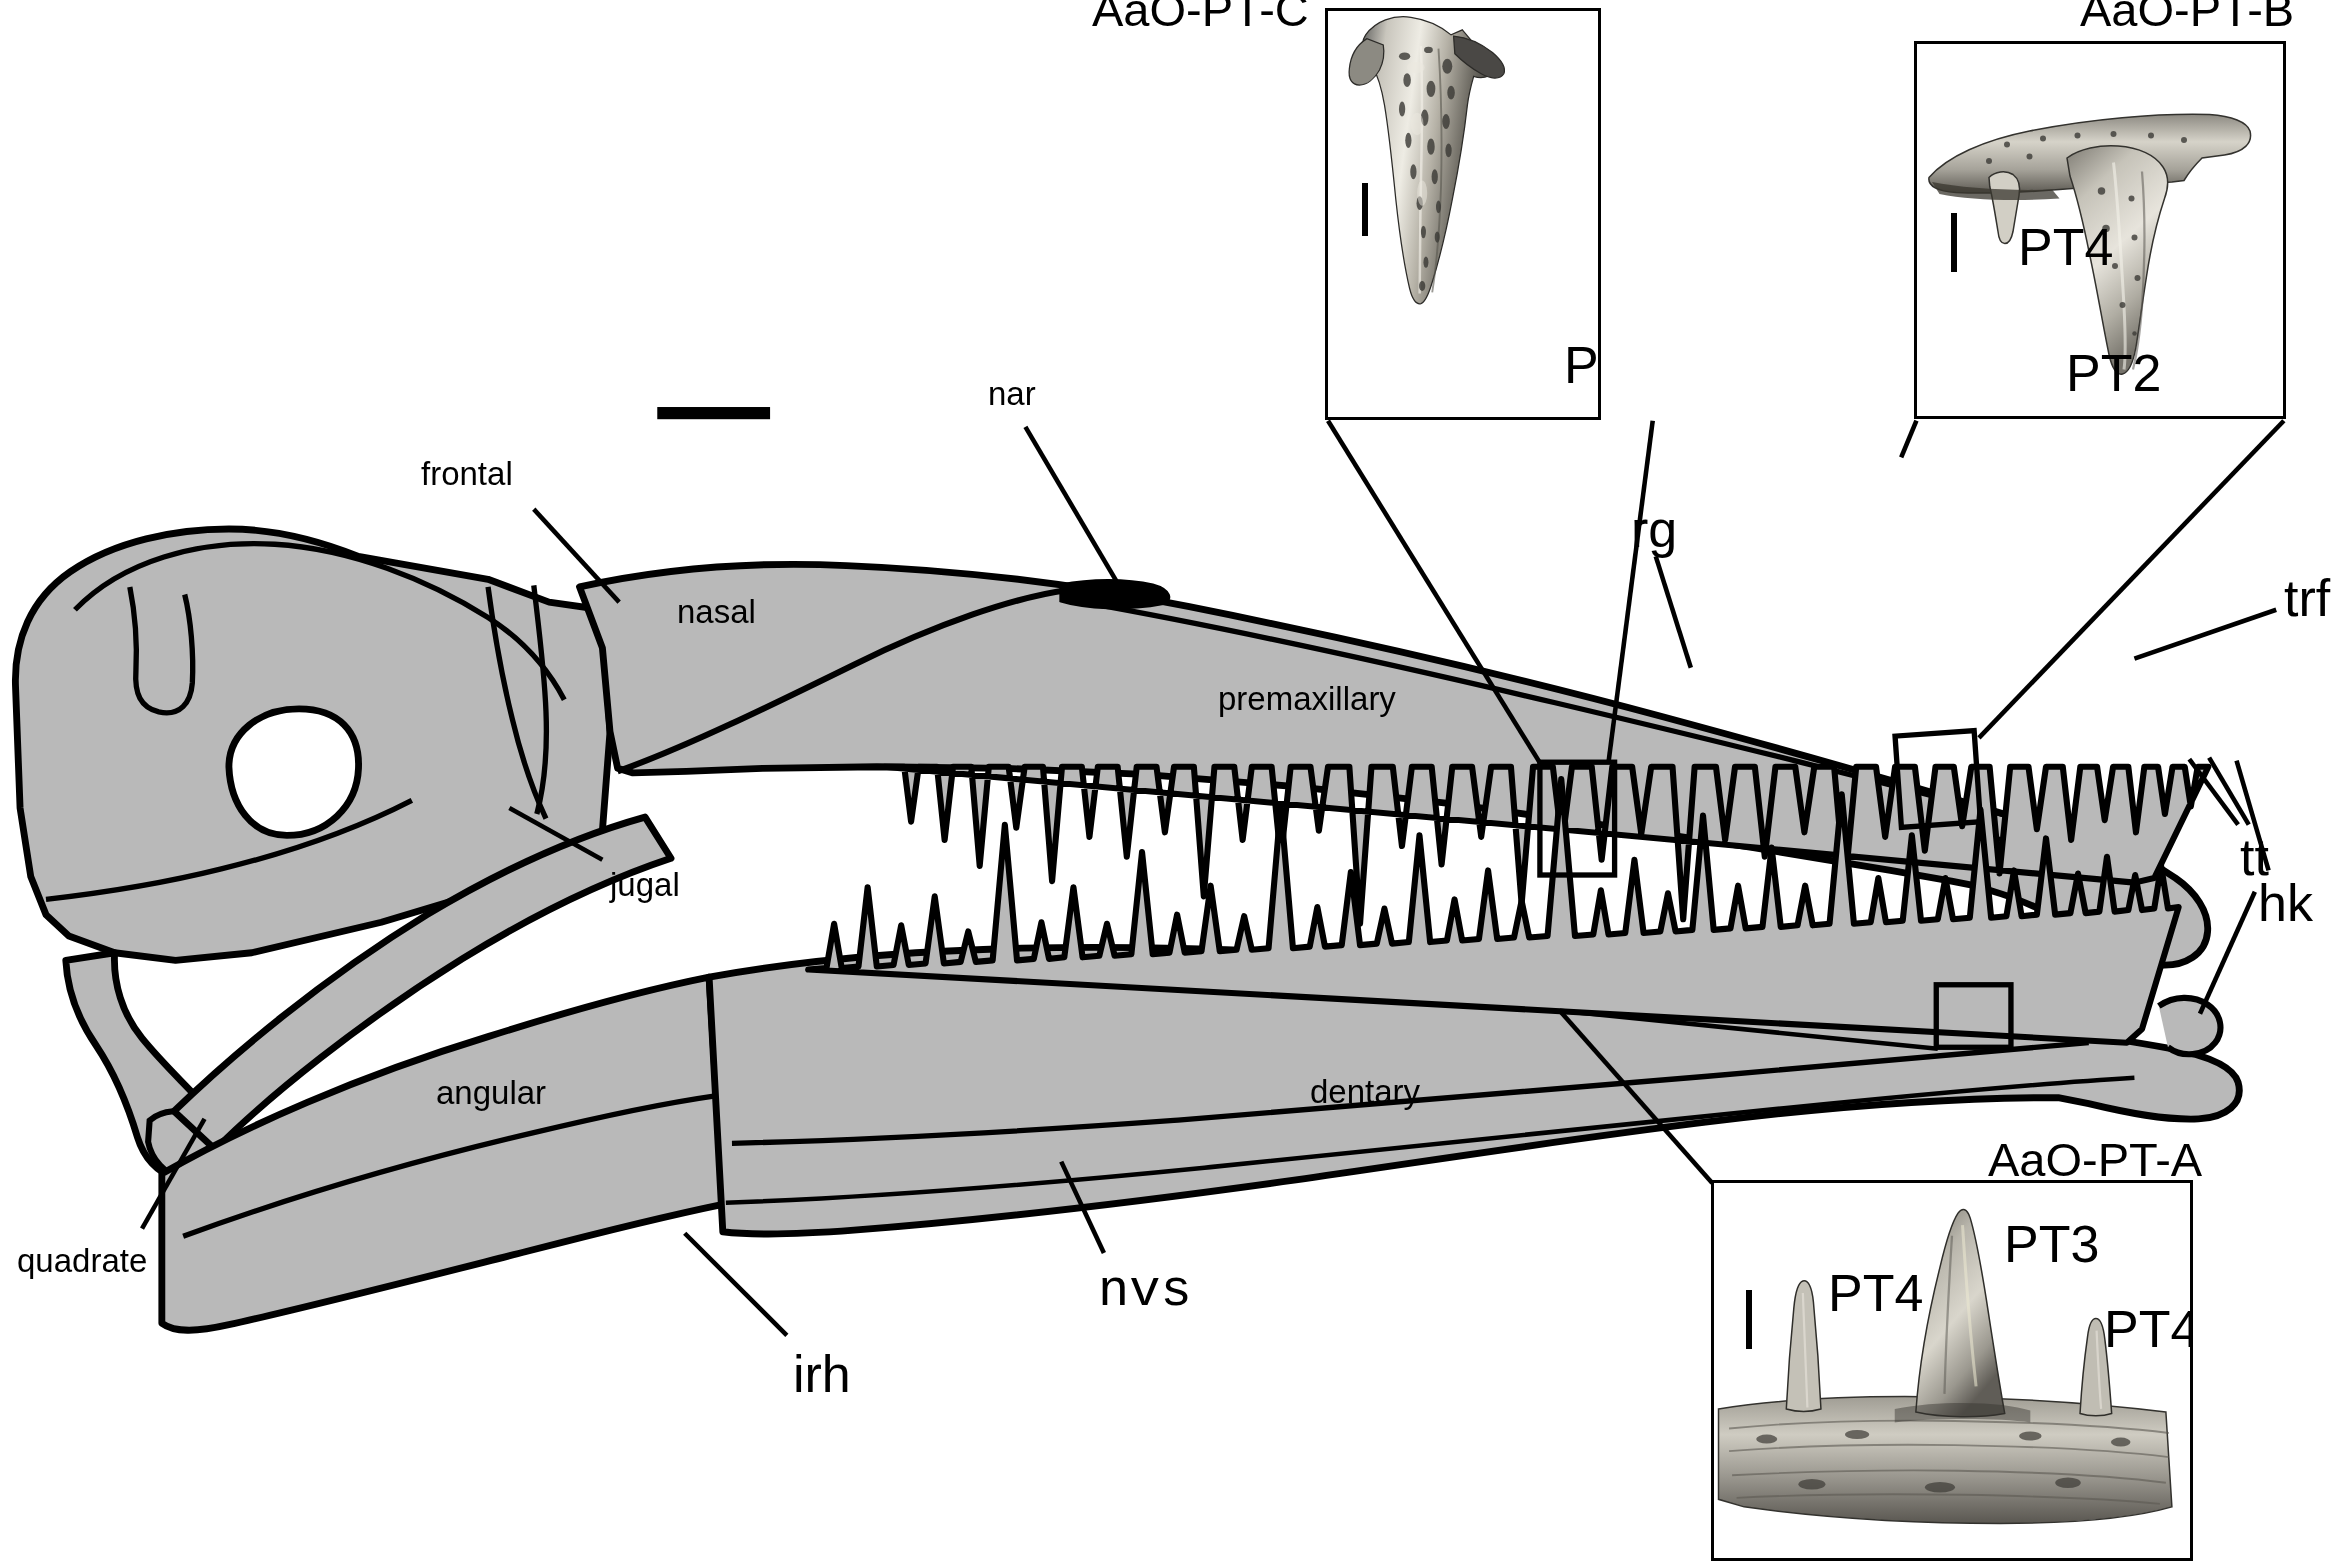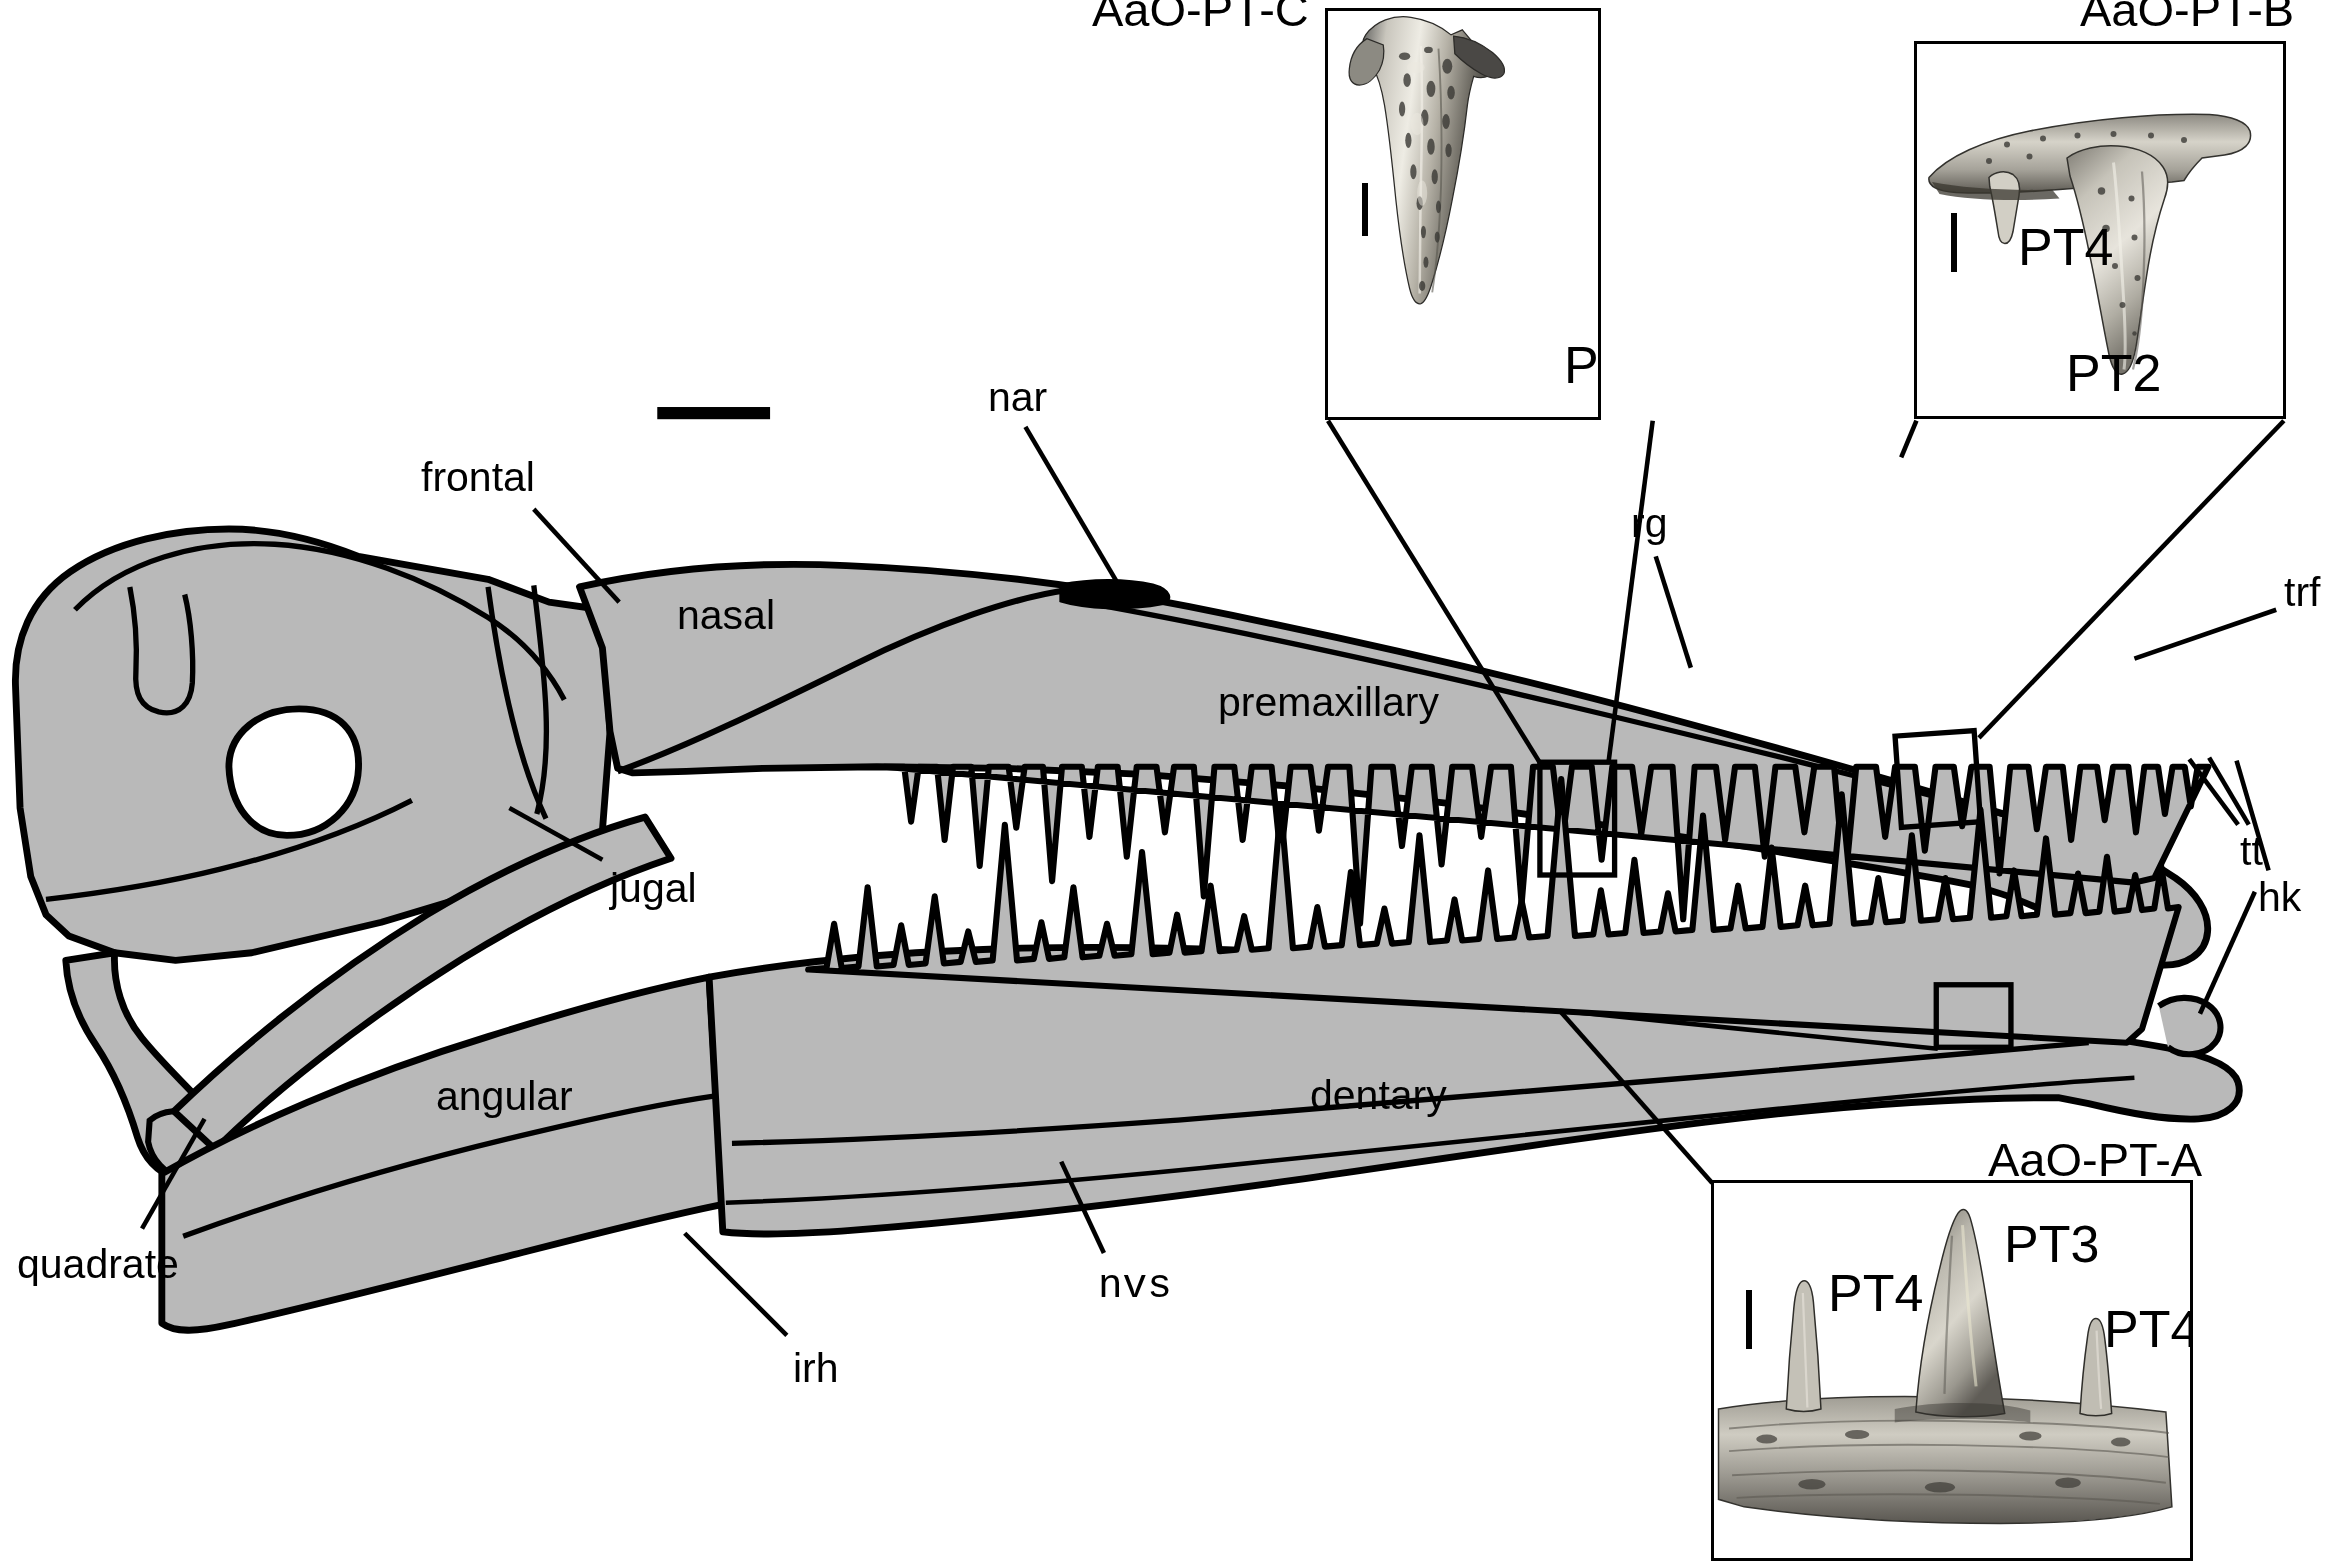--- a/index.html
+++ b/index.html
@@ -14,22 +14,22 @@
   }
   #skull-svg{position:absolute;left:0;top:0;width:2342px;height:1561px;}
 
   .lbl{
     position:absolute;
     font-family:"Liberation Sans", sans-serif;
     color:#000;
     white-space:nowrap;
     line-height:1;
   }
-  .lbl-anat{font-size:41px;}
-  .lbl-abbr{font-size:41px;}
+  .lbl-anat{font-size:33px;}
+  .lbl-abbr{font-size:52px;}
   .lbl-inset-title{font-size:47px;}
   .lbl-pt{font-size:52px;}
 
   .inset{
     position:absolute;
     background:#ffffff;
     border:3px solid #000000;
     box-sizing:border-box;
     overflow:hidden;
   }

